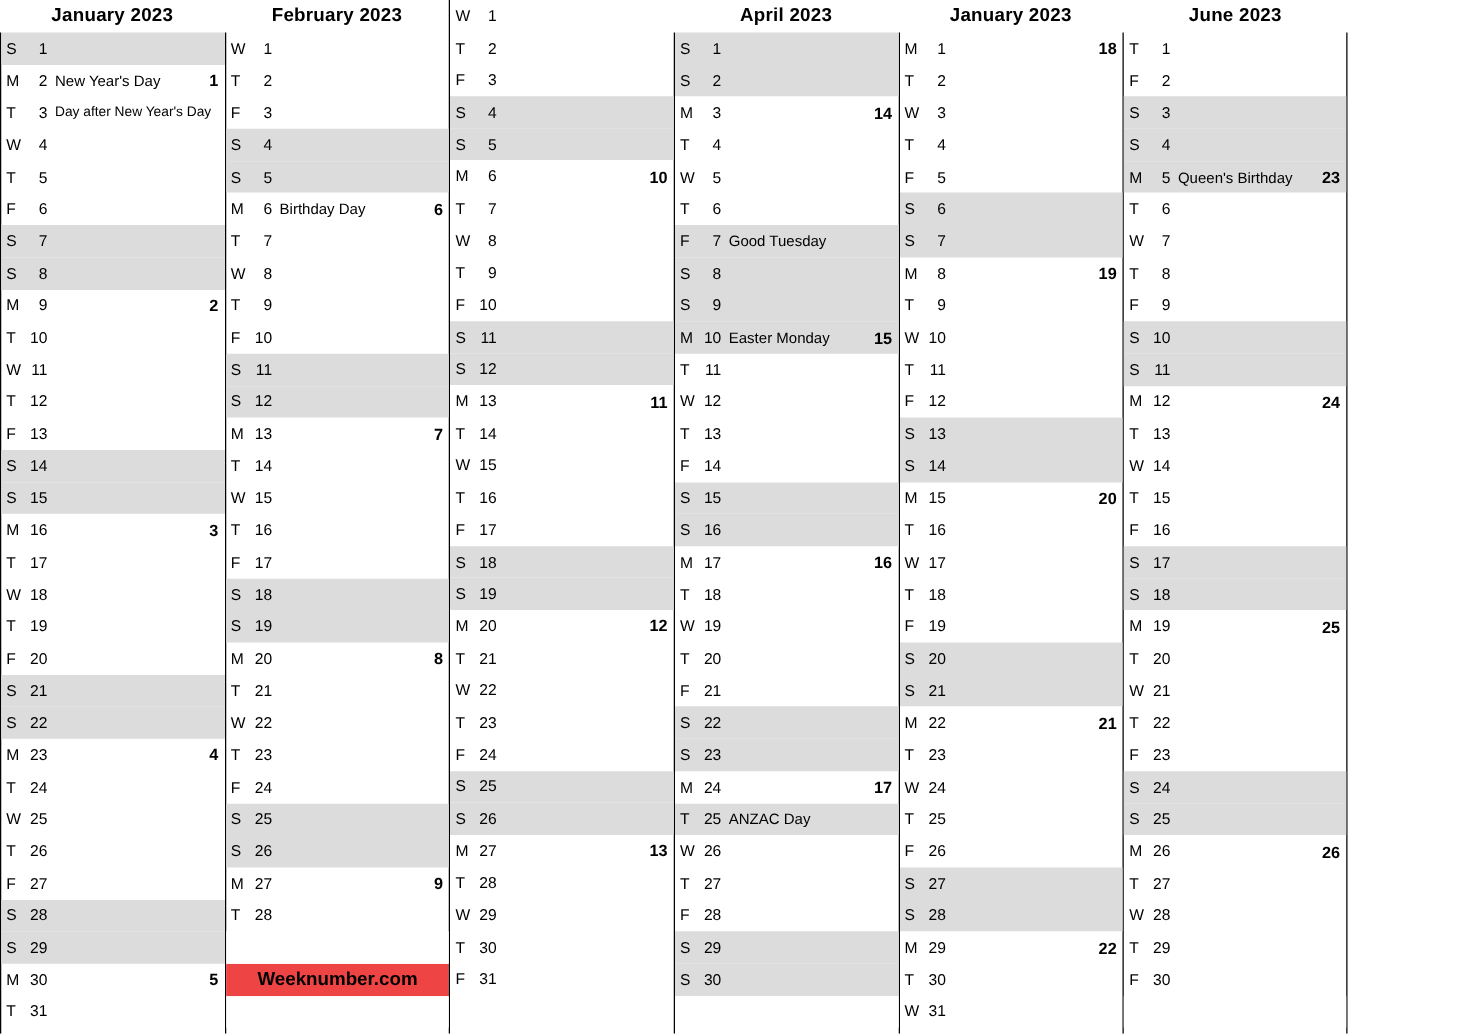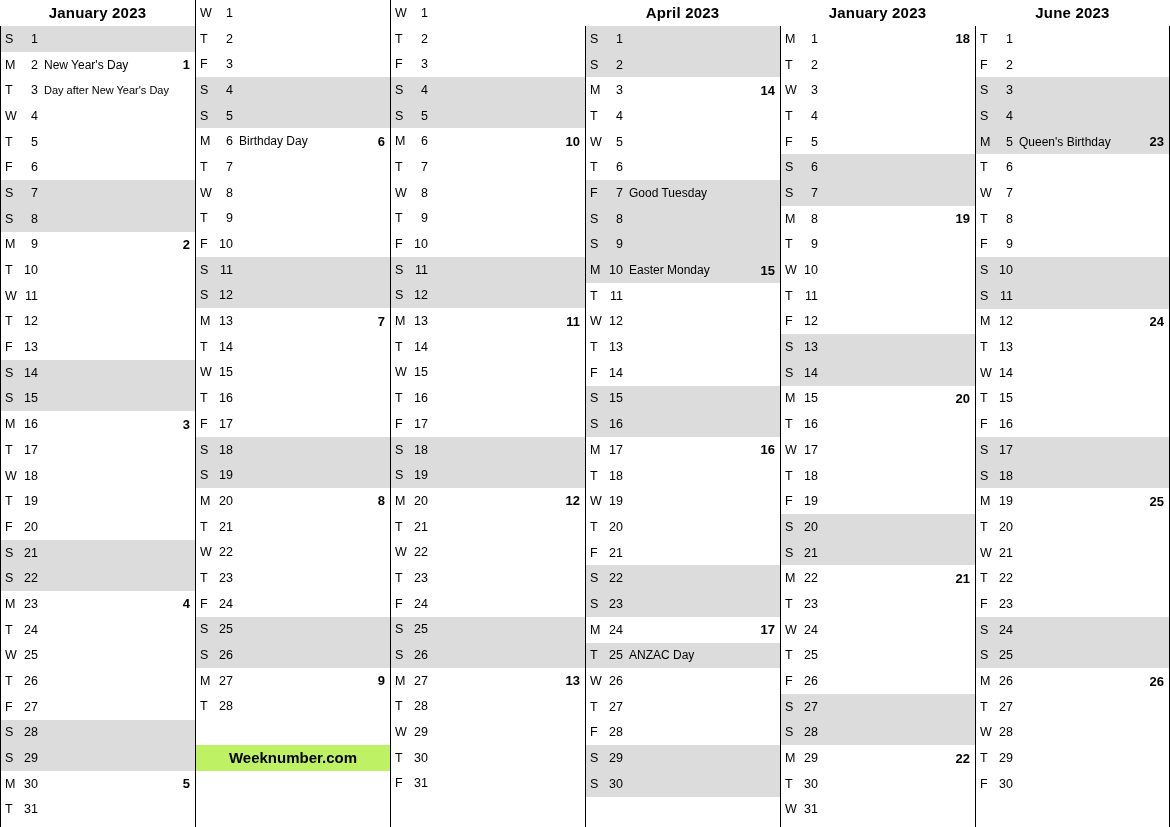--- a/index.html
+++ b/index.html
@@ -9,21 +9,21 @@
   }
   body {
     width: 1170px;
     height: 827px;
     font-family: "Liberation Sans", sans-serif;
     color: #000000;
     overflow: hidden;
   }
   #calendar {
     display: flex;
-    width: 1170px;
+    width: 1078px;
     height: 827px;
     box-sizing: border-box;
   }
   .month-col {
     width: 195px;
     box-sizing: border-box;
     display: flex;
     flex-direction: column;
   }
   .month-title {
@@ -88,21 +88,21 @@
     font-size: 13px;
     padding-left: 4px;
   }
   .brand-row {
     height: 25.7px;
     display: flex;
     align-items: center;
     justify-content: center;
     font-size: 15px;
     font-weight: bold;
-    background: #bef264;
+    background: #ef4444;
   }
 </style>
 </head>
 <body>
 
 <div id="calendar">
     <div class="month-col">
       <div class="month-title">January 2023</div>
       <div class="day-list">
         <div class="day-row shaded">
@@ -287,20 +287,21 @@
         </div>
         <div class="day-row">
           <span class="dow">T</span>
           <span class="dnum">31</span>
           <span class="hol"></span>
           <span class="wk"></span>
         </div>
       </div>
     </div>
     <div class="month-col">
+      <div class="month-title">February 2023</div>
       <div class="day-list">
         <div class="day-row">
           <span class="dow">W</span>
           <span class="dnum">1</span>
           <span class="hol"></span>
           <span class="wk"></span>
         </div>
         <div class="day-row">
           <span class="dow">T</span>
           <span class="dnum">2</span>

